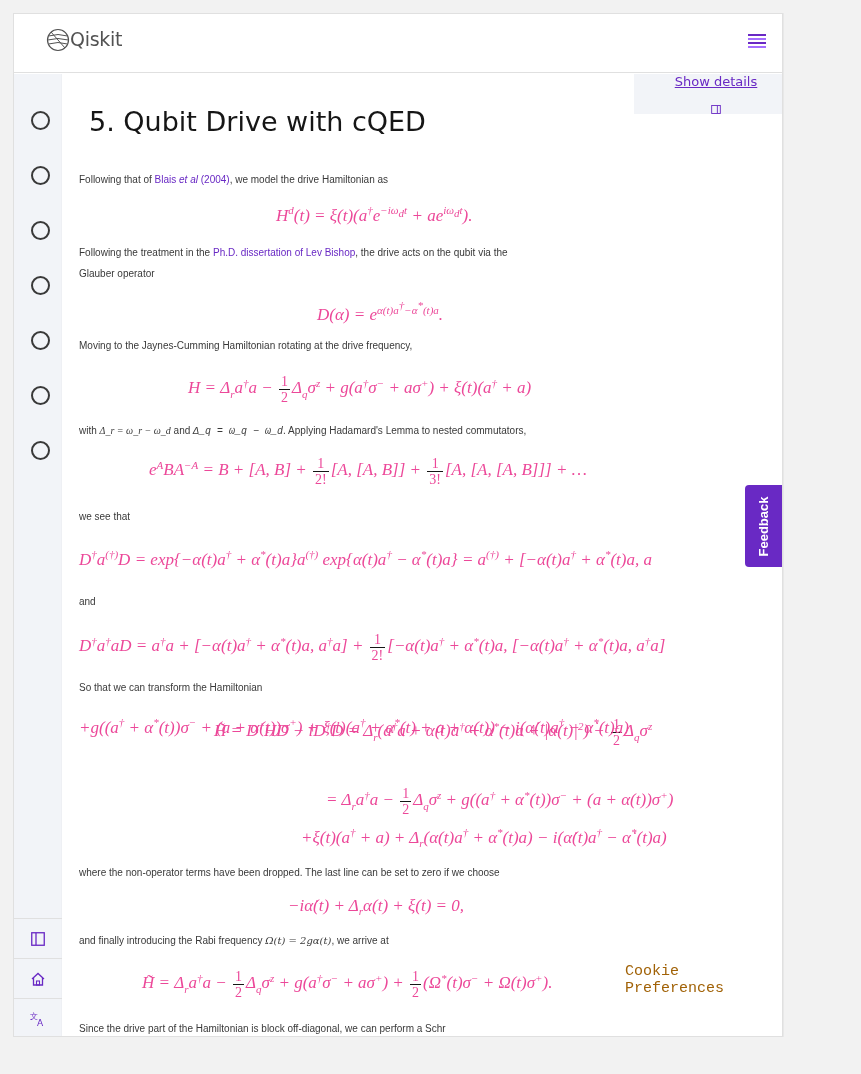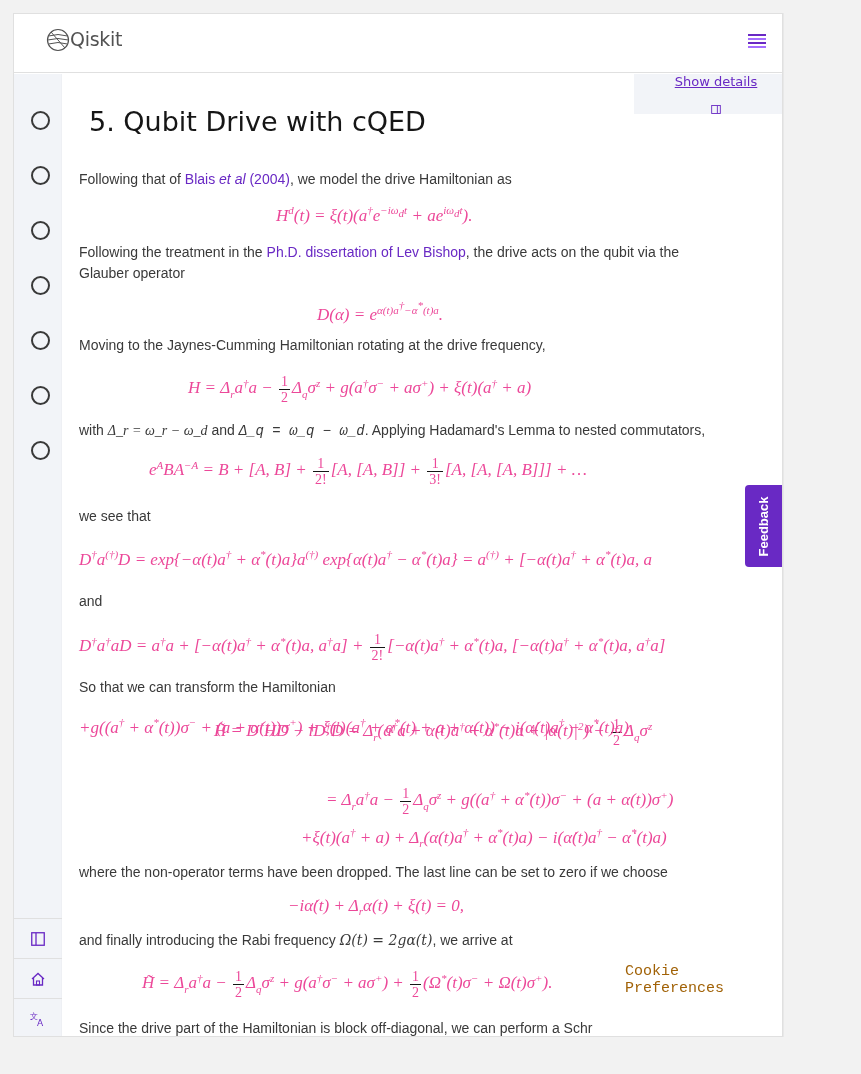--- a/index.html
+++ b/index.html
@@ -12,21 +12,21 @@
   .menu-btn { position: absolute; left: 734px; top: 20px; width: 18px; height: 16px; cursor: pointer; }
   .menu-btn span { display: block; height: 2px; background: #6929c4; margin-bottom: 2px; }
   .menu-btn span.light { background: #a56eff; }
   .leftrail { position: absolute; left: 0; top: 60px; width: 48px; height: 964px; background: #f2f4f8; border-right: 1px solid #eef0f4; }
   .step { position: absolute; left: 17px; width: 19px; height: 19px; border: 2px solid #393939; border-radius: 50%; cursor: pointer; }
   .rail-btn { position: absolute; left: 0; width: 48px; height: 40px; border-top: 1px solid #e0e0e0; display: flex; align-items: center; justify-content: center; cursor: pointer; }
   .details-bar { position: absolute; left: 620px; top: 60px; width: 148px; height: 40px; background: #f2f4f8; display: flex; align-items: center; padding-left: 16px; gap: 16px; flex-direction: column; }
   .details-link { color: #6929c4; font-size: 14px; text-decoration: underline; cursor: pointer; font-family: "DejaVu Sans", sans-serif; font-size: 13px; }
   .content { position: absolute; left: 65px; top: 60px; width: 700px; }
   h1 { position: absolute; left: 0; top: 32px; font-size: 27px; font-weight: normal; color: #161616; font-family: "DejaVu Sans", sans-serif; white-space: nowrap; margin-left: 10px; }
-  .p { position: absolute; left: 0; font-size: 14px; line-height: 21px; color: #393939; font-family: "Liberation Sans", sans-serif; white-space: nowrap; }
+  .p { position: absolute; left: 0; font-size: 10px; line-height: 21px; color: #393939; font-family: "Liberation Sans", sans-serif; white-space: nowrap; }
   .p a { color: #6929c4; text-decoration: none; }
   .math { position: absolute; font-family: Liberation Serif, serif; font-style: italic; color: #ec4899; font-size: 17px; white-space: nowrap; }
   .math sup, .math sub { font-size: 11px; }
   .frac { display: inline-block; vertical-align: middle; text-align: center; font-style: normal; font-size: 14px; line-height: 15px; margin: 0 2px; }
   .frac .num { display: block; border-bottom: 1px solid #161616; padding: 0 2px; }
   .frac .den { display: block; padding: 0 2px; }
   .feedback { position: absolute; left: 731px; top: 471px; width: 38px; height: 82px; background: #6929c4; border-radius: 4px 0 0 4px; cursor: pointer; display: flex; align-items: center; justify-content: center; }
   .feedback span { color: #fff; font-weight: bold; font-size: 13px; transform: rotate(-90deg); white-space: nowrap; font-family: "Liberation Sans", sans-serif; }
   .cookie { position: absolute; left: 605px; top: 948px; background: #fff; font-size: 16px; color: #a16207; padding: 1px 6px; cursor: pointer; font-family: Liberation Mono, monospace; font-size: 15px; }
   .scroll-right { position: absolute; left: 783px; top: 13px; width: 1px; height: 1024px; background: #e8e8e8; }

